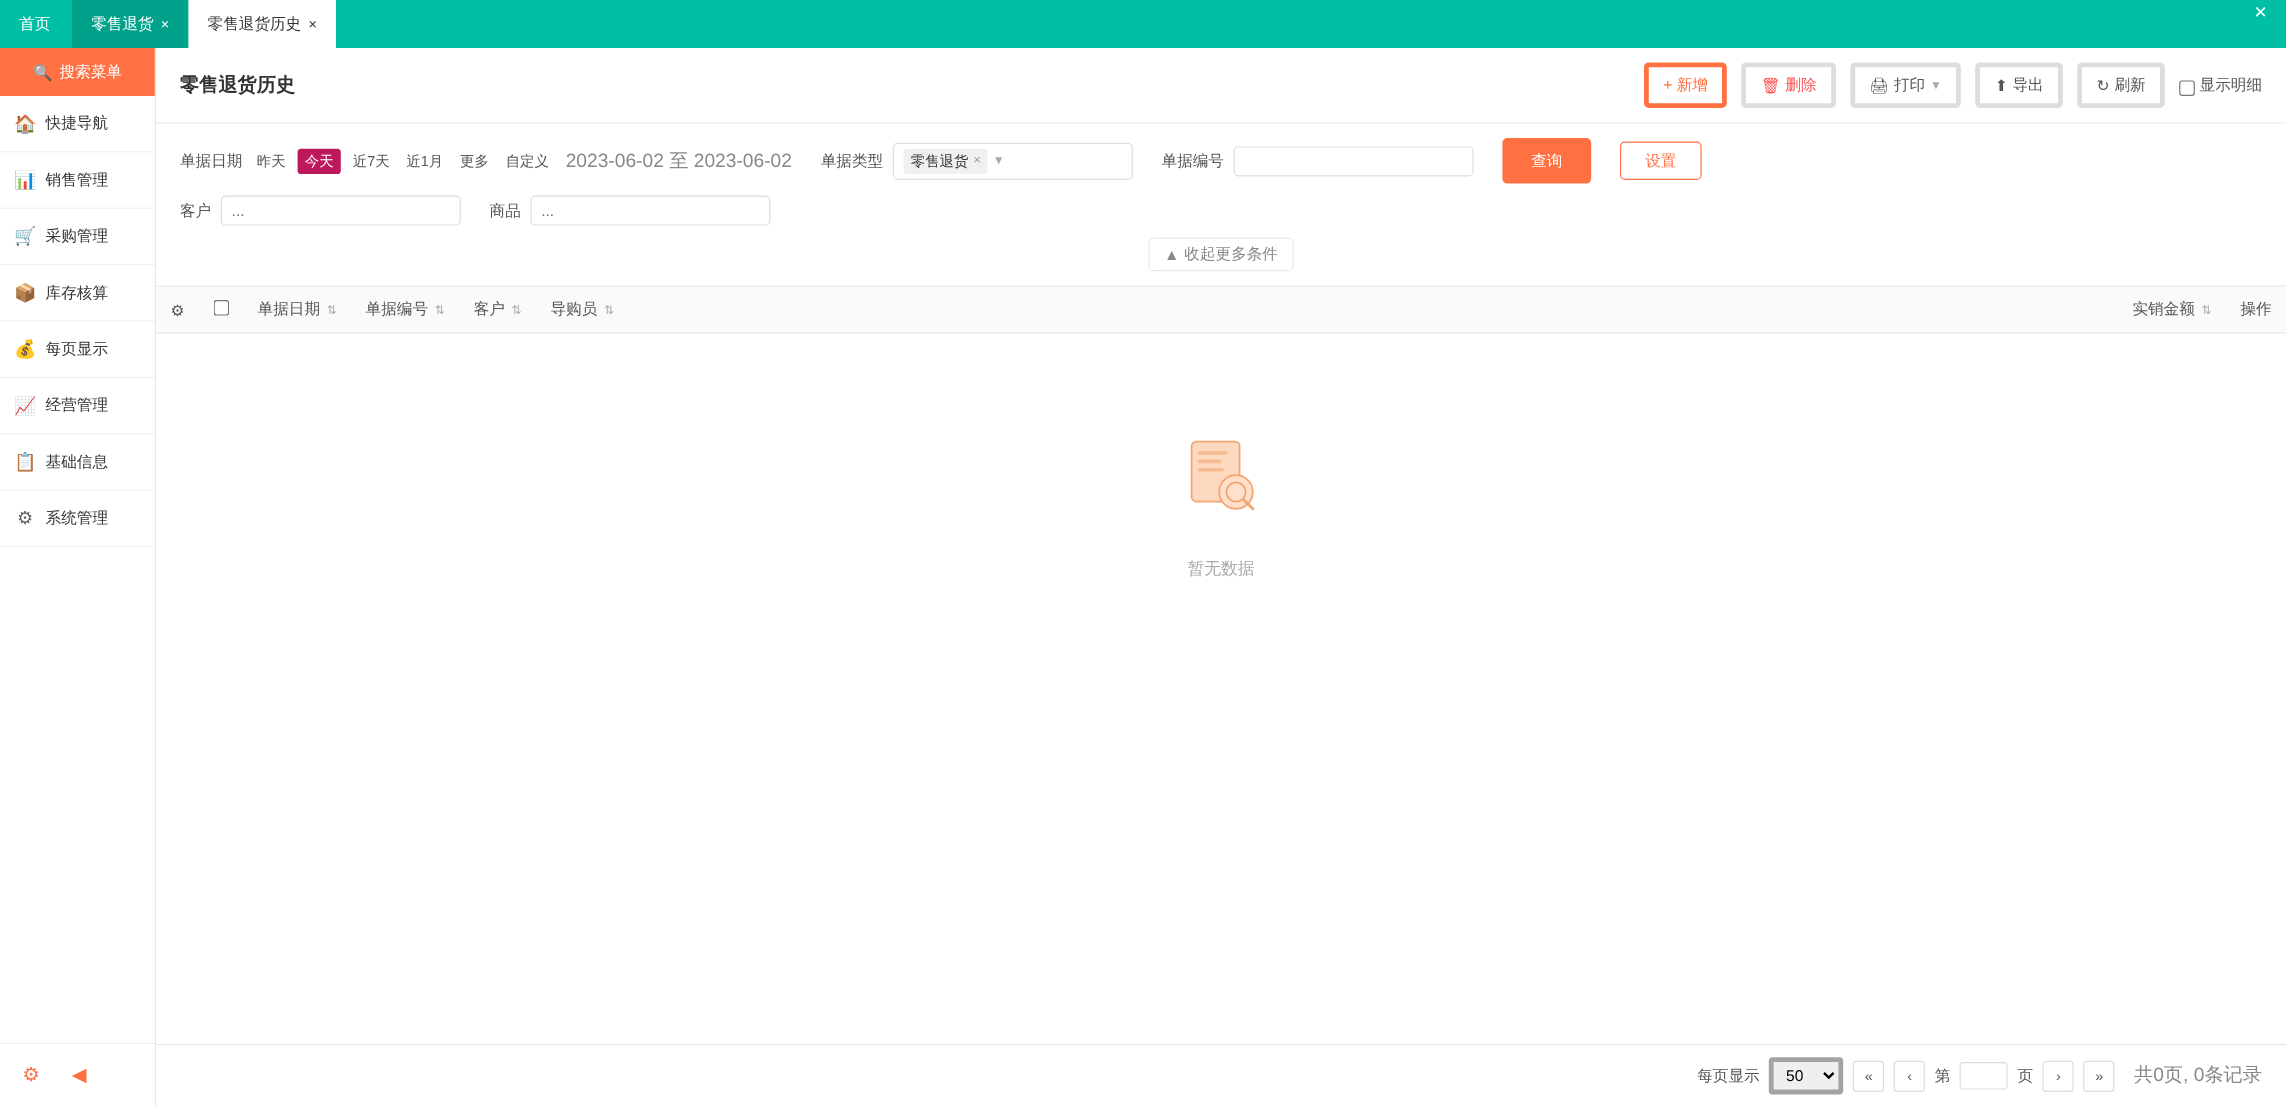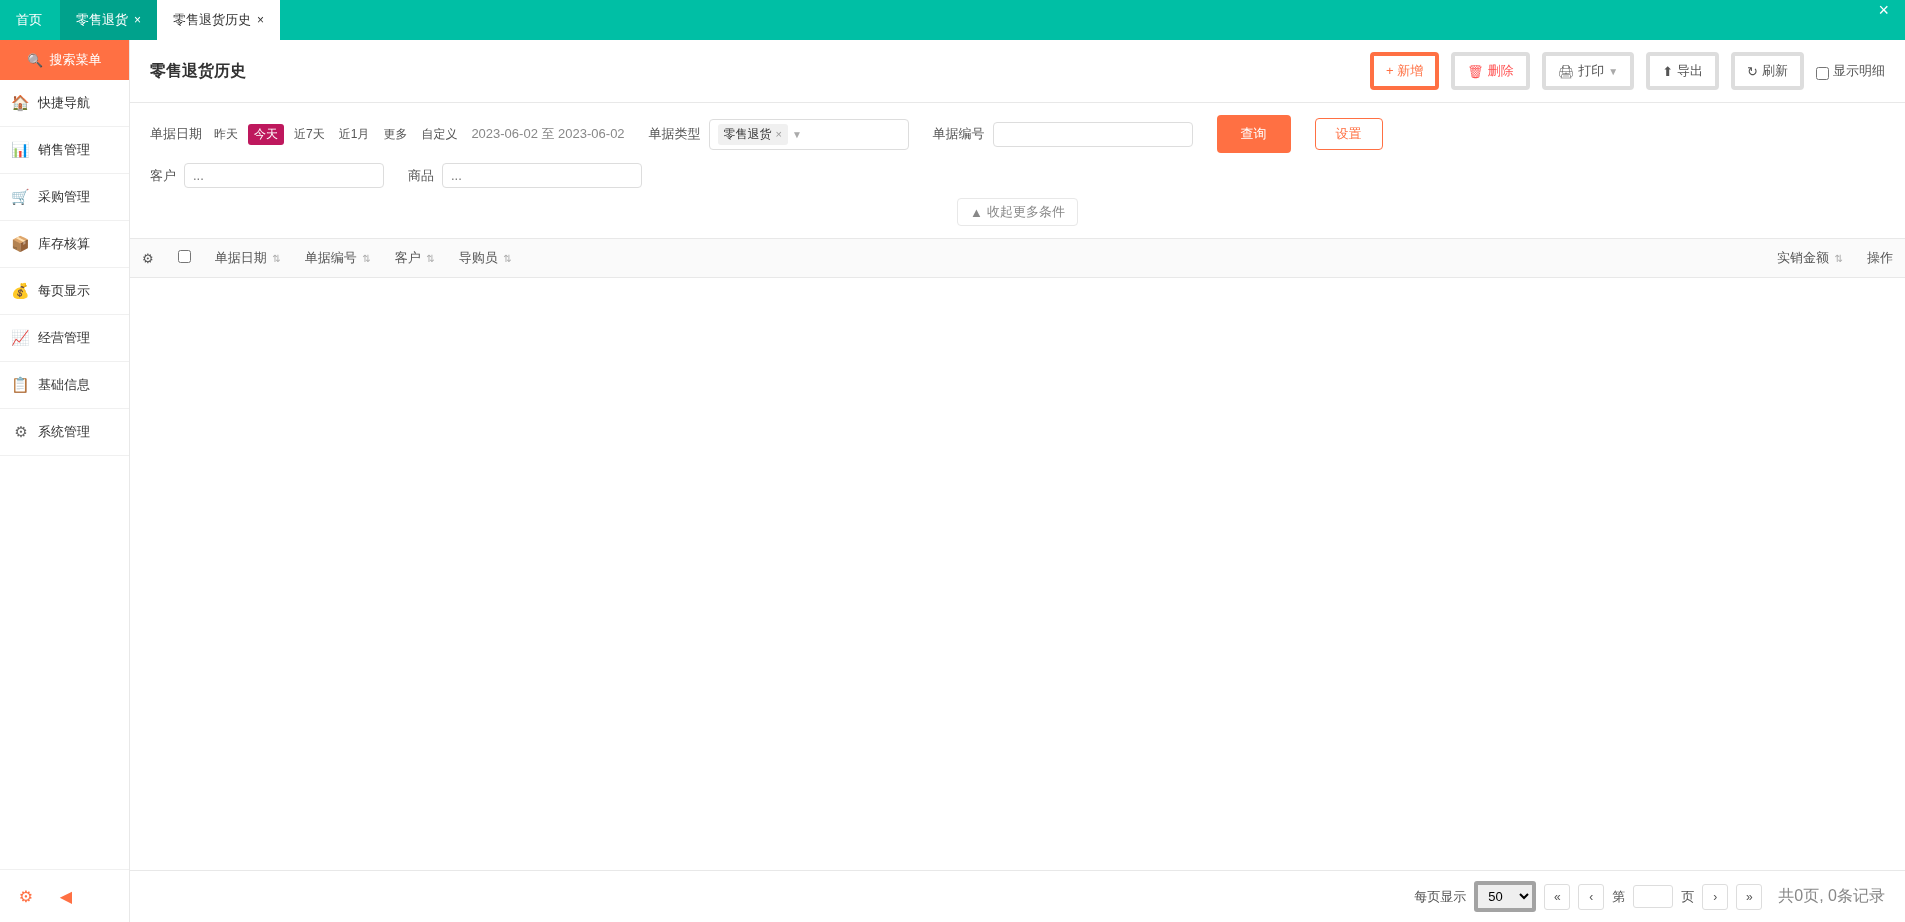--- a/index.html
+++ b/index.html
@@ -213,37 +213,37 @@
       font-size: 13px;
       color: #555;
     }
     .filter-label {
       white-space: nowrap;
       color: #555;
       font-size: 13px;
     }
     .date-filter {
       display: flex;
-      align-items: center;
+      align-items: flex-start;
       gap: 6px;
     }
     .date-btn {
       font-size: 12px;
       color: #555;
       cursor: pointer;
       padding: 2px 4px;
     }
     .date-btn.active {
       background: #be185d;
       color: #fff;
       border-radius: 3px;
       padding: 2px 6px;
     }
     .date-range {
-      font-size: 13px;
+      font-size: 16px;
       color: #888;
       margin-left: 4px;
     }
     .filter-select {
       display: flex;
       align-items: center;
       border: 1px solid #ddd;
       border-radius: 4px;
       padding: 4px 8px;
       min-width: 200px;
@@ -591,20 +591,34 @@
               </th>
               <th>
                 <span>操作</span>
               </th>
             </tr>
           </thead>
           <tbody>
           </tbody>
         </table>
 
+        <div class="empty-state">
+          <div style="font-size:64px; margin-bottom:12px;">
+            <svg width="80" height="80" viewBox="0 0 80 80" fill="none" xmlns="http://www.w3.org/2000/svg">
+              <rect x="15" y="10" width="40" height="50" rx="4" fill="#fdd9c0" stroke="#f5a570" stroke-width="1.5"></rect>
+              <rect x="20" y="18" width="25" height="3" rx="1.5" fill="#f5a570" opacity="0.6"></rect>
+              <rect x="20" y="25" width="20" height="3" rx="1.5" fill="#f5a570" opacity="0.6"></rect>
+              <rect x="20" y="32" width="22" height="3" rx="1.5" fill="#f5a570" opacity="0.6"></rect>
+              <circle cx="52" cy="52" r="14" fill="#ffe0cc" stroke="#f5a570" stroke-width="1.5"></circle>
+              <circle cx="52" cy="52" r="8" fill="none" stroke="#f5a570" stroke-width="1.5"></circle>
+              <line x1="58" y1="58" x2="66" y2="66" stroke="#f5a570" stroke-width="2.5" stroke-linecap="round"></line>
+            </svg>
+          </div>
+          <span class="empty-text">暂无数据</span>
+        </div>
       </div>
 
       <div class="pagination">
         <span>每页显示</span>
         <select class="page-size-select">
           <option value="10">10</option>
           <option value="20">20</option>
           <option value="50" selected="">50</option>
           <option value="100">100</option>
         </select>

